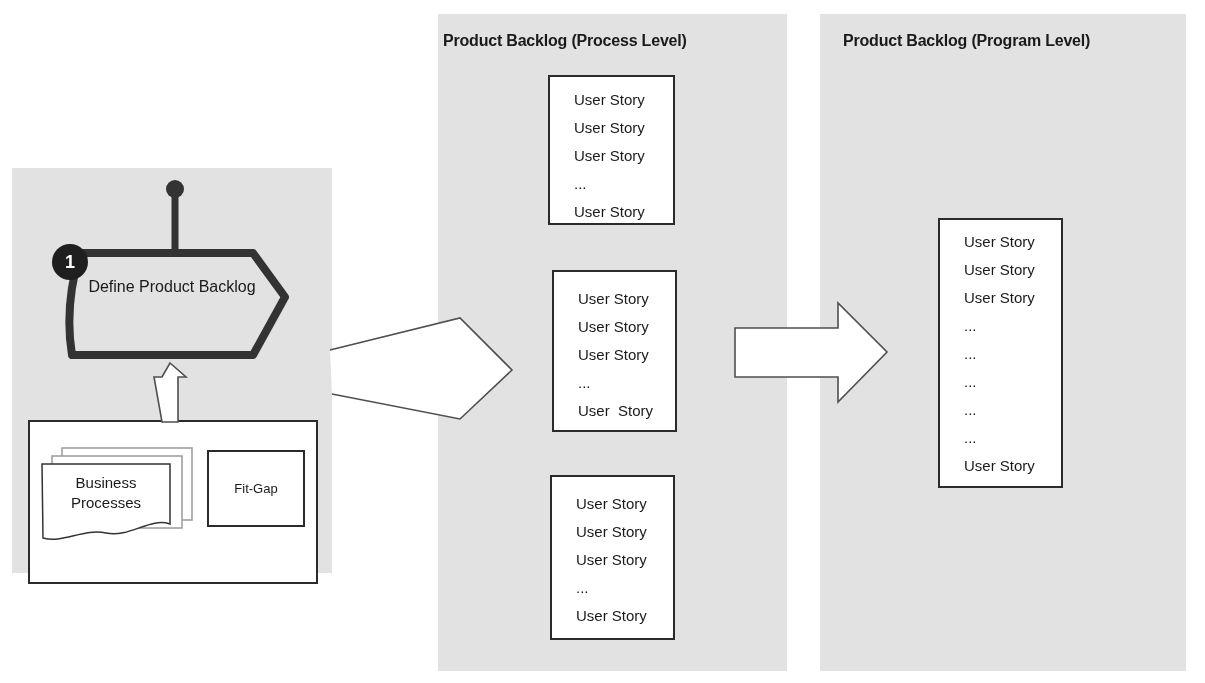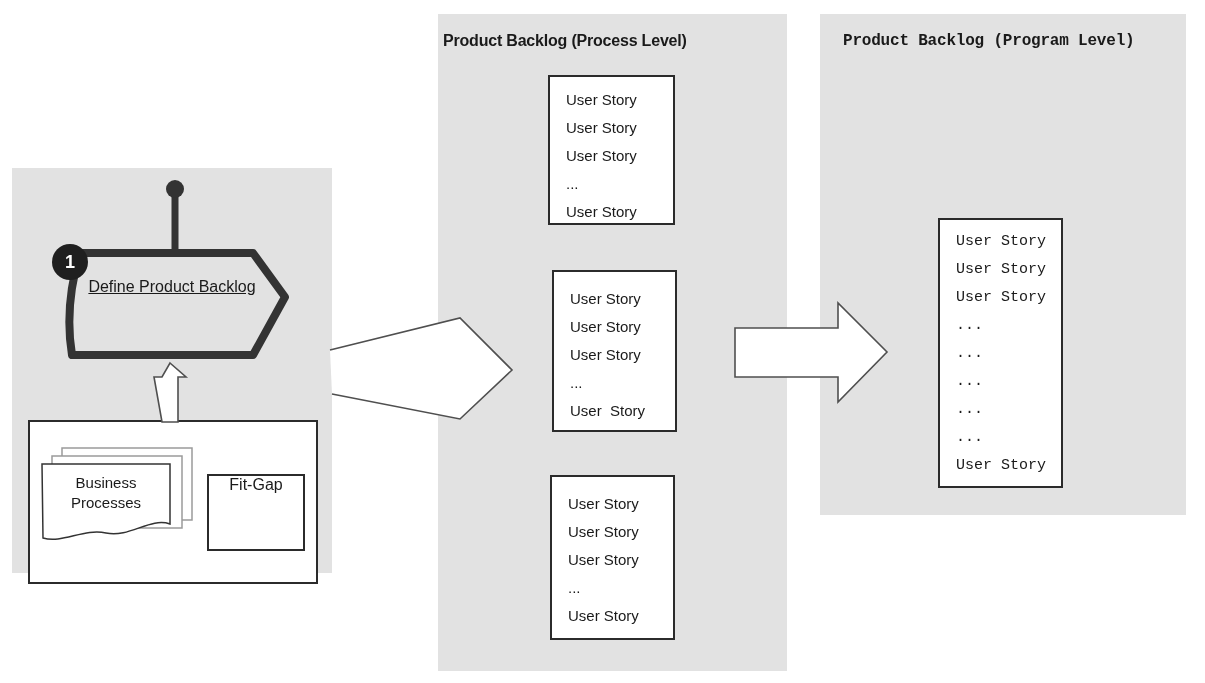--- a/index.html
+++ b/index.html
@@ -9,51 +9,51 @@
   }
   *{margin:0;padding:0;box-sizing:border-box;}
   html,body{width:1205px;height:683px;background:#ffffff;overflow:hidden;
     font-family:"Liberation Sans","DejaVu Sans",sans-serif;color:var(--text);}
   .stage{position:relative;width:1205px;height:683px;}
 
   
   .panel{position:absolute;background:var(--panel_bg);}
   .panel-left{left:12px;top:168px;width:320px;height:405px;}
   .panel-process{left:438px;top:14px;width:349px;height:657px;}
-  .panel-program{left:820px;top:14px;width:366px;height:501px;font-family:Liberation Mono, monospace;}
+  .panel-program{left:820px;top:14px;width:366px;height:657px;}
   .panel-title{position:absolute;top:18px;font-size:16px;font-weight:700;
     letter-spacing:-0.2px;white-space:nowrap;}
   .panel-process .panel-title{left:5px;}
   .panel-program .panel-title{left:23px;}
 
   
   .story-box{position:absolute;background:var(--box_bg);
     border:2px solid var(--box_border);}
-  .story-box .story-line{margin-left:16px;font-size:15px;line-height:28px;
+  .story-box .story-line{margin-left:24px;font-size:15px;line-height:28px;
     white-space:pre-wrap;}
   .box-1{left:110px;top:61px;width:127px;height:150px;padding-top:9px;}
   .box-2{left:114px;top:256px;width:125px;height:162px;padding-top:13px;}
   .box-3{left:112px;top:461px;width:125px;height:165px;padding-top:13px;}
   .box-4{left:118px;top:204px;width:125px;height:270px;padding-top:8px;}
 
   
   .left-svg{position:absolute;left:0;top:0;width:320px;height:405px;
     pointer-events:none;}
   .step-badge{position:absolute;left:40px;top:76px;width:36px;height:36px;
     border-radius:50%;background:#1f1f1f;color:#fff;font-size:18px;
     font-weight:700;text-align:center;line-height:36px;}
   .step-label{position:absolute;left:70px;top:108px;width:180px;
-    text-align:center;font-size:16px;line-height:21px;text-decoration:underline;}
+    text-align:center;font-size:16px;line-height:21px;}
   .inputs-box{position:absolute;left:16px;top:252px;width:290px;height:164px;
     background:var(--box_bg);border:2px solid var(--box_border);}
   .doc-label{position:absolute;left:12px;top:51px;width:128px;
     text-align:center;font-size:15px;line-height:20px;}
   .fitgap-box{position:absolute;left:177px;top:28px;width:98px;height:77px;
     background:var(--box_bg);border:2px solid var(--box_border);
-    display:flex;align-items:flex-start;justify-content:center;font-size:16px;margin-top:24px;}
+    display:flex;align-items:center;justify-content:center;font-size:13px;}
 
   
   .stroke-shape{stroke:var(--shape_stroke);fill:none;}
   .fill-shape{fill:var(--shape_stroke);}
   .pentagon{stroke:var(--shape_stroke);stroke-width:8;fill:var(--panel_bg);
     stroke-linejoin:round;}
   .white-arrow{fill:#ffffff;stroke:var(--arrow_stroke);stroke-width:1.6;}
   .page{fill:#ffffff;stroke-width:1.5;}
   .page-back{stroke:var(--back_page_border);}
   .page-front{stroke:var(--shape_stroke);}

